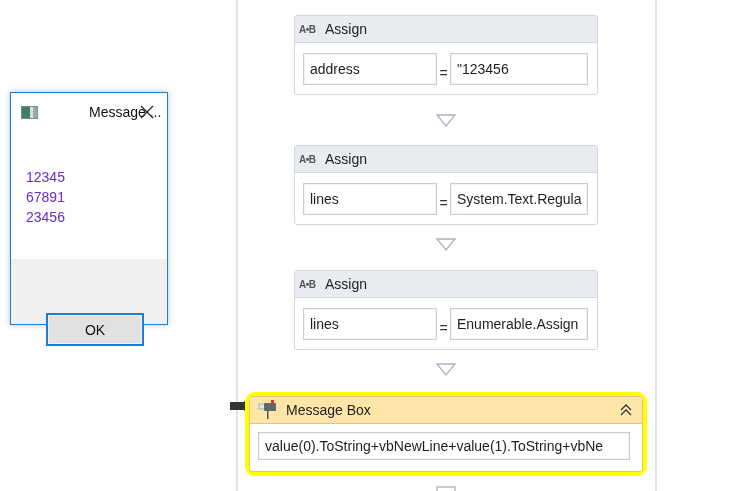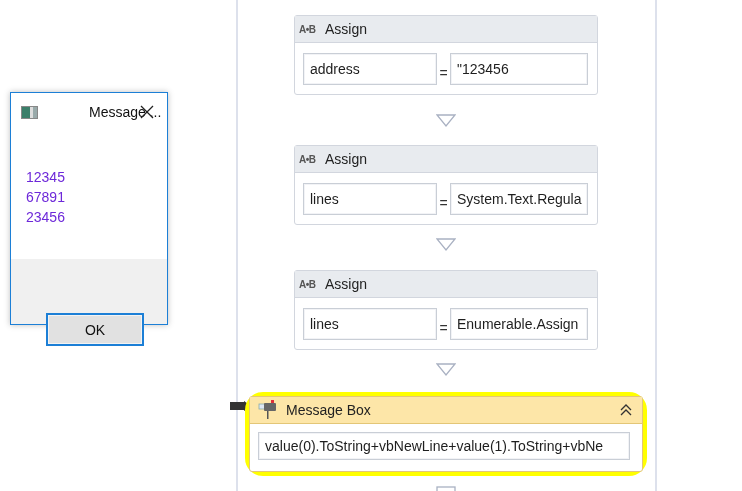--- a/index.html
+++ b/index.html
@@ -24,21 +24,21 @@
     white-space: nowrap; box-shadow: inset 0 0 0 1px #f2f3f6; }
   .f-left { width: 134px; }
   .f-eq { width: 13px; text-align: center; font-size: 14px; color: #333; padding-top: 8px; }
   .f-right { width: 138px; }
 
   
   .arrow { position: absolute; left: 436px; width: 20px; height: 14px; }
 
   
   .mb-outer { position: absolute; left: 245px; top: 392px; width: 402px; height: 84px;
-    border: 4px solid #ffff00; border-radius: 18px; background: #ffff00; }
+    border: 4px solid #ffff00; border-radius: 10px; background: #ffff00; }
   .mb-inner { position: absolute; left: 0; top: 0; right: 0; bottom: 0; background: #fff;
     border: 1px solid #e3c677; border-radius: 3px; }
   .mb-header { height: 27px; background: #fde6a8; border-bottom: 1px solid #e3c677;
     display: flex; align-items: center; padding-left: 8px; position: relative; }
   .mb-title { font-size: 14px; color: #222; margin-left: 8px; }
   .mb-collapse { position: absolute; right: 8px; top: 5px; width: 16px; height: 16px; }
   .mb-body { padding: 8px 8px; }
   .mb-field { height: 28px; width: 372px; }
   .breakpoint { position: absolute; left: 230px; top: 400px; width: 22px; height: 12px; }
 

